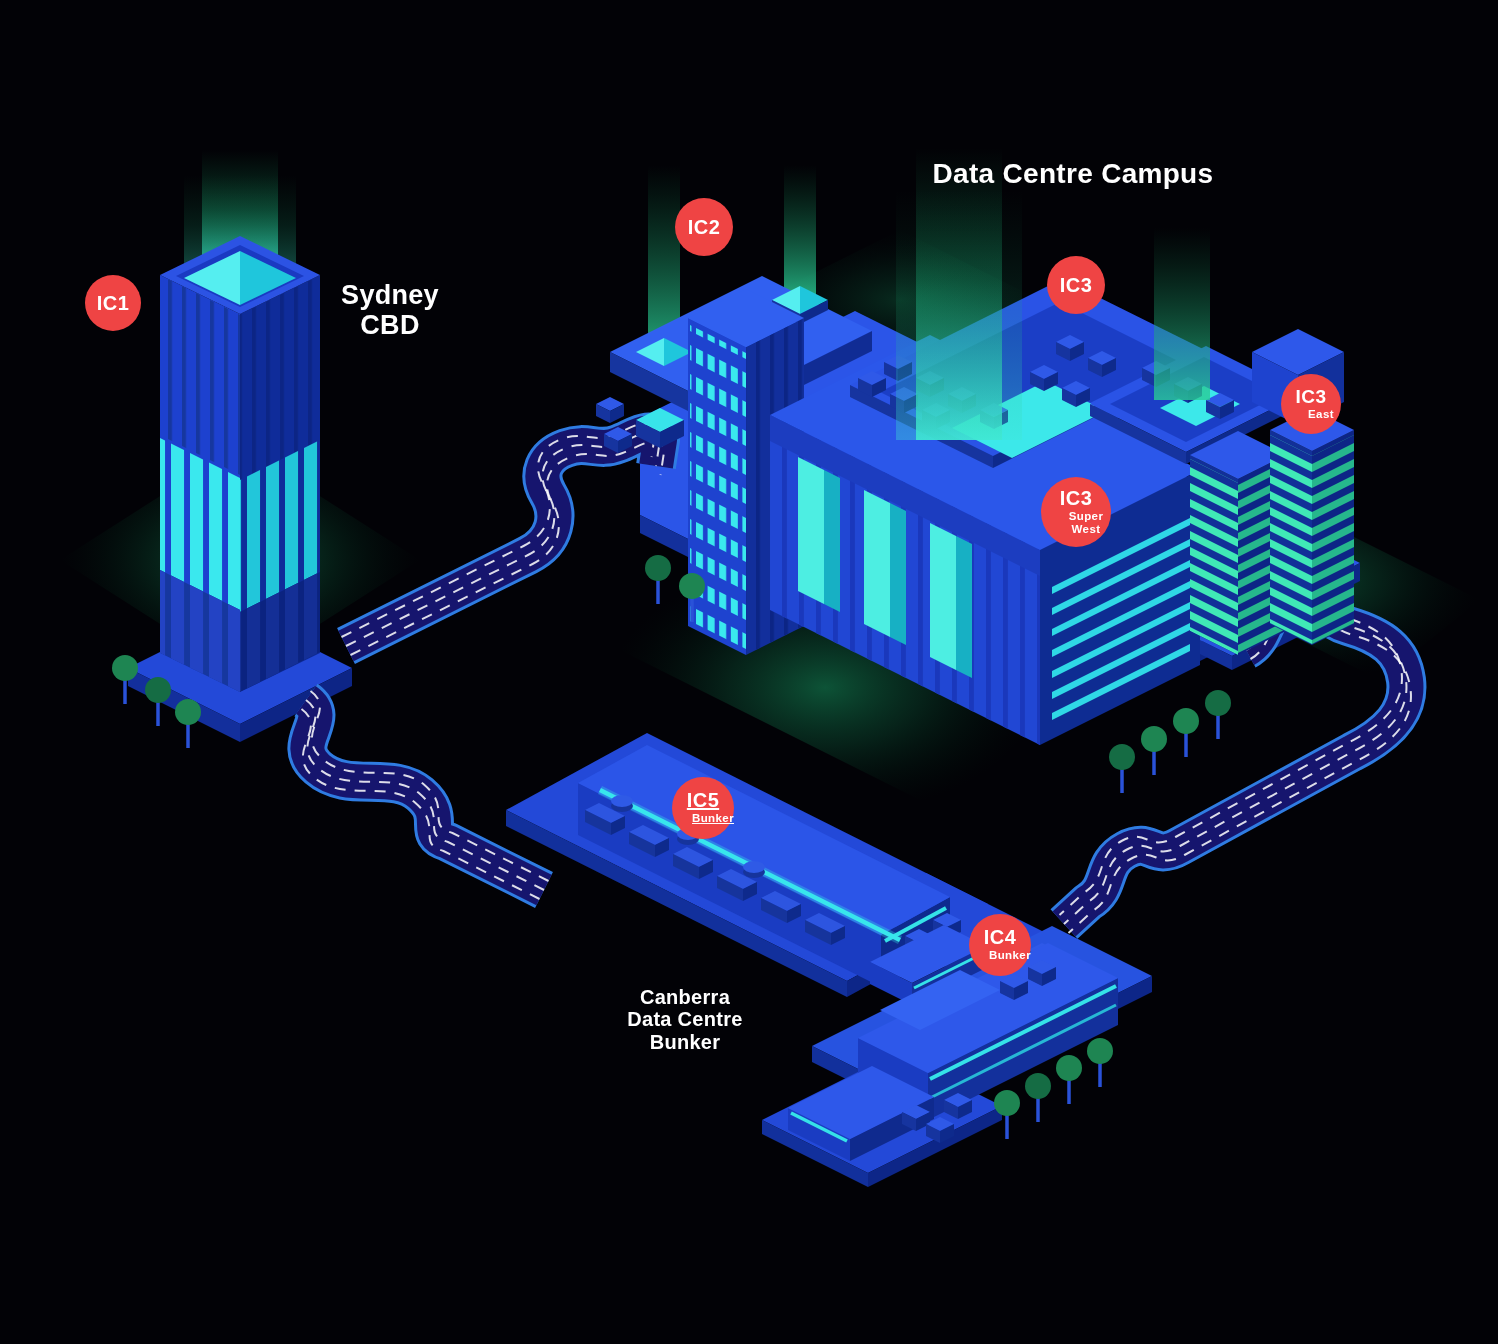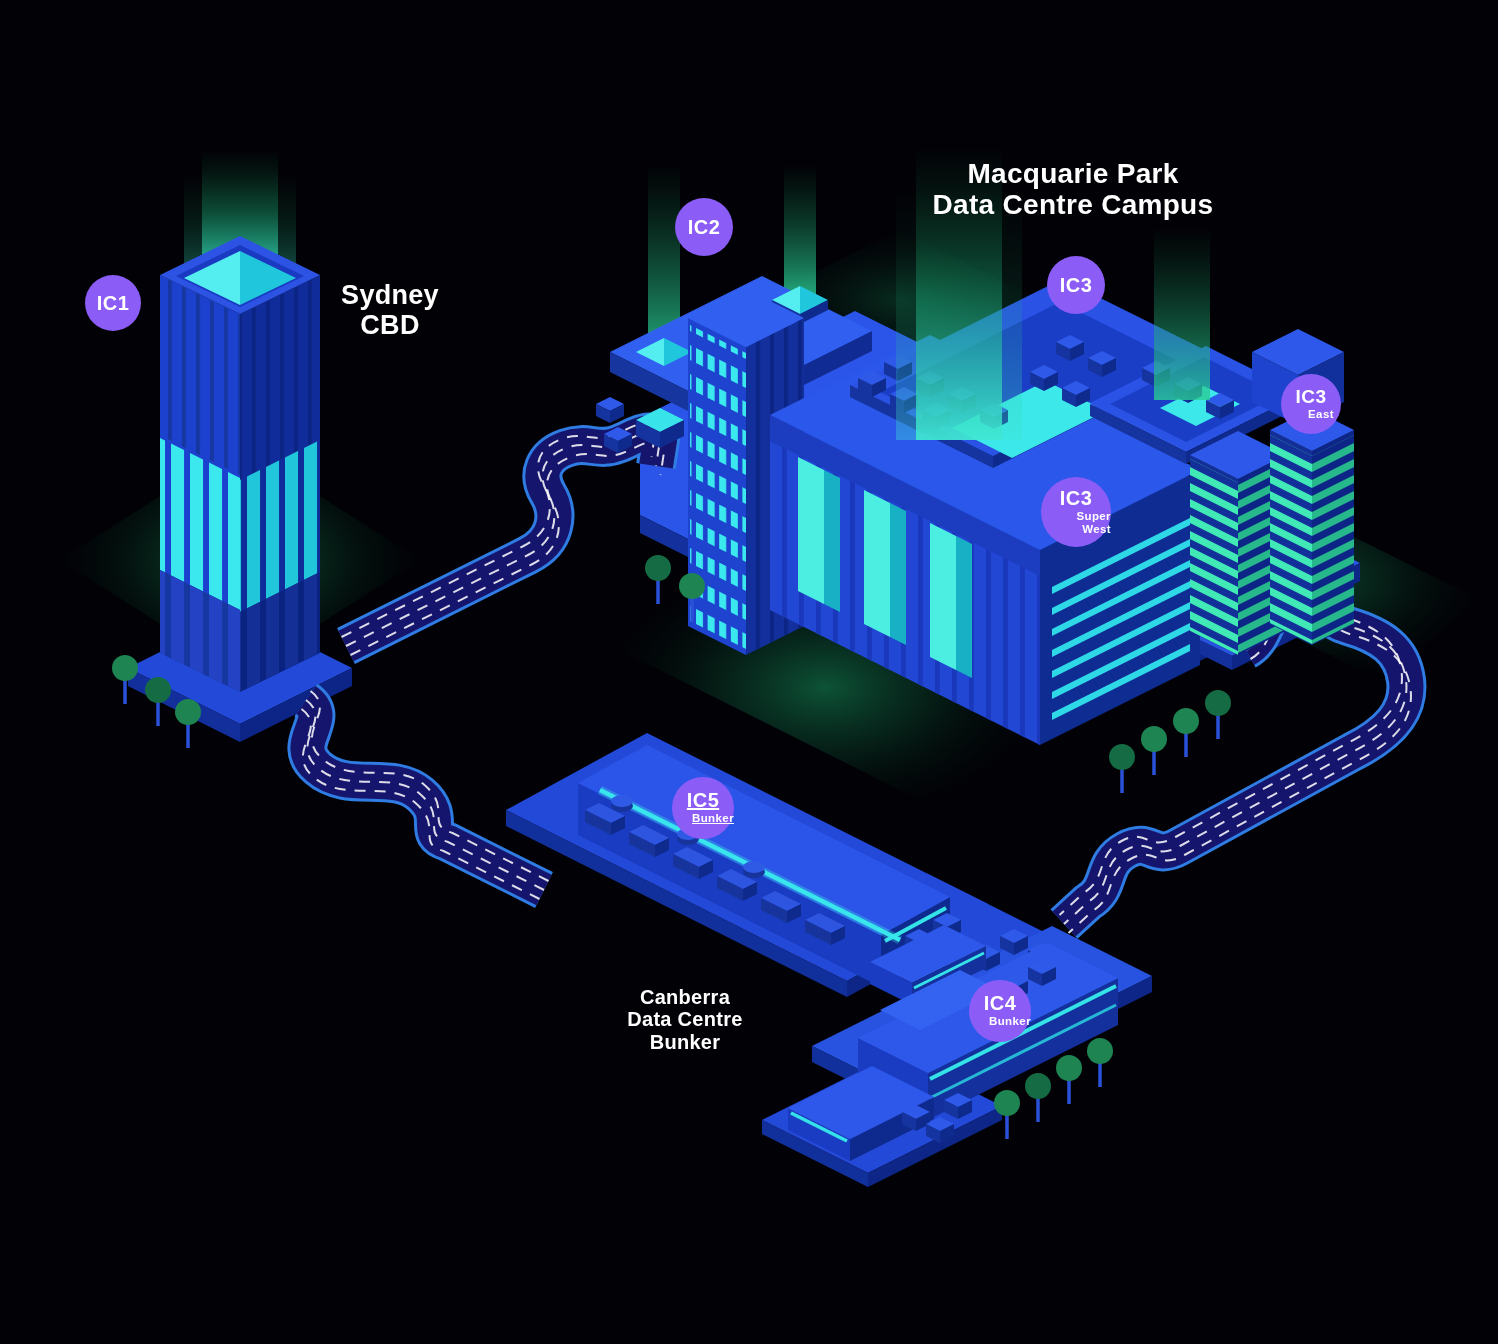--- a/index.html
+++ b/index.html
@@ -5,33 +5,33 @@
   html,body{margin:0;padding:0;background:#020206;}
   .stage{position:relative;width:1498px;height:1344px;background:#020206;overflow:hidden;
          font-family:"Liberation Sans",sans-serif;}
   .stage svg{position:absolute;left:0;top:0;}
   .label{position:absolute;transform:translateX(-50%);text-align:center;color:#fff;
          font-weight:700;letter-spacing:.3px;line-height:1.12;white-space:nowrap;}
   .label span{display:block;}
   .label-sydney{left:390px;top:280px;font-size:27px;text-align:center;}
   .label-macquarie{left:1073px;top:158px;font-size:28px;}
   .label-canberra{left:685px;top:986px;font-size:20px;}
-  .badge{position:absolute;border-radius:50%;background:#8b5cf6;color:#fff;
+  .badge{position:absolute;border-radius:50%;background:#ef4444;color:#fff;
          display:flex;flex-direction:column;align-items:center;justify-content:center;
-         font-weight:700;text-align:right;letter-spacing:.4px;}
+         font-weight:700;text-align:center;letter-spacing:.4px;}
   .badge .t{font-size:20px;line-height:1;}
   .badge .s{font-size:11.5px;line-height:1.15;margin-top:2px;margin-left:20px;}
   .badge-ic1{left:85px;top:275px;width:56px;height:56px;}
   .badge-ic2{left:675px;top:198px;width:58px;height:58px;}
   .badge-ic3{left:1047px;top:256px;width:58px;height:58px;}
   .badge-ic3-east{left:1281px;top:374px;width:60px;height:60px;}
   .badge-ic3-east .t{font-size:19px;}
   .badge-ic3-sw{left:1041px;top:477px;width:70px;height:70px;}
   .badge-ic5{left:672px;top:777px;width:62px;height:62px;text-decoration:underline;}
-  .badge-ic4{left:969px;top:980px;width:62px;height:62px;}
+  .badge-ic4{left:969px;top:914px;width:62px;height:62px;}
 </style>
 </head>
 <body>
 
 <div class="stage">
 
 <svg width="1498" height="1344" viewBox="0 0 1498 1344">
   <defs>
     <linearGradient id="beamUp" x1="0" y1="0" x2="0" y2="1">
       <stop offset="0" stop-color="rgba(20,140,80,0)"></stop>
@@ -437,21 +437,20 @@
     <use href="#treeA" transform="translate(1069,1068)"></use>
     <use href="#treeA" transform="translate(1100,1051)"></use>
   </g>
 </svg>
 
 <div class="label label-sydney">
   <span>Sydney</span>
   <span>CBD</span>
 </div>
 <div class="label label-macquarie">
-  <span>Macquarie Park</span>
   <span>Data Centre Campus</span>
 </div>
 <div class="label label-canberra">
   <span>Canberra</span>
   <span>Data Centre</span>
   <span>Bunker</span>
 </div>
 
 <div class="badge badge-ic1">
   <span class="t">IC1</span>

